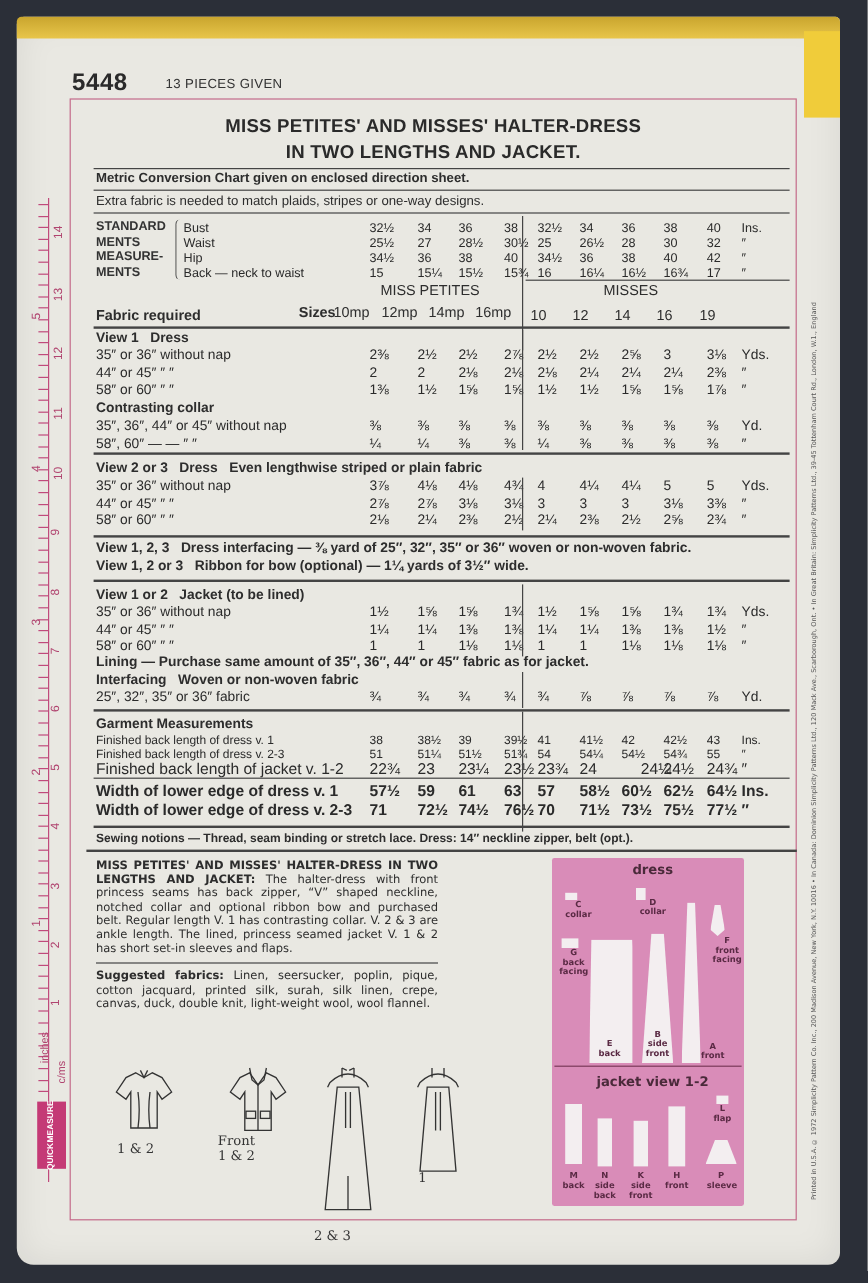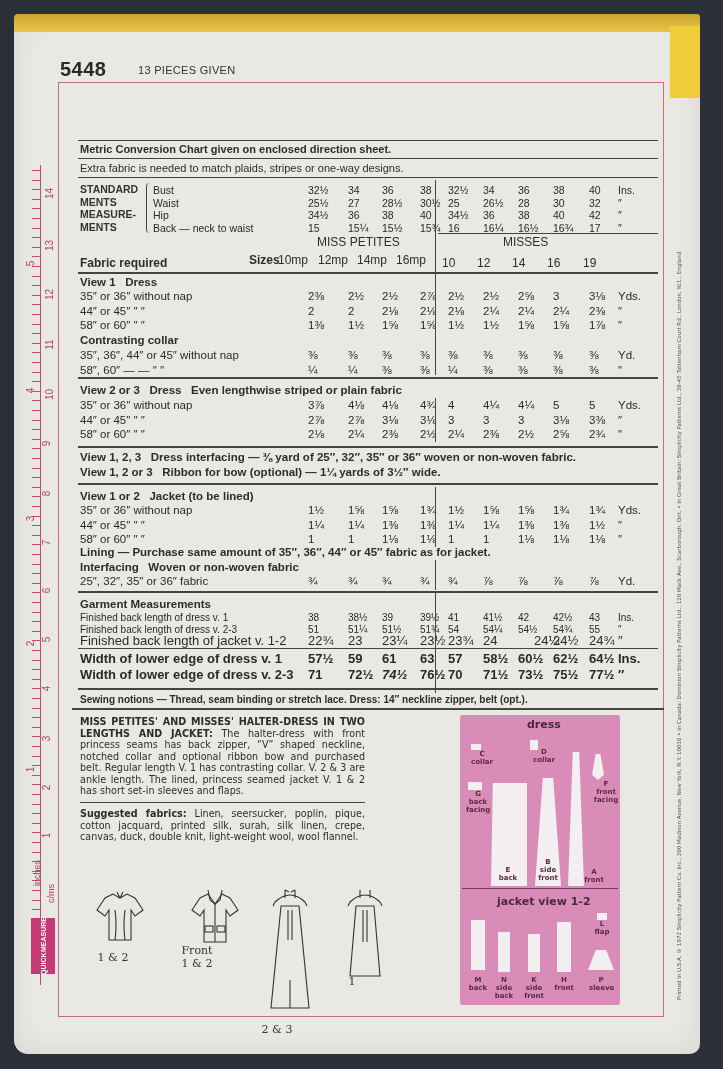--- a/index.html
+++ b/index.html
@@ -89,20 +89,22 @@
 <div class="envelope"></div>
 <div class="yellow-top"></div>
 <div class="yellow-right"></div>
 
 <div class="pattern-number">5448</div>
 <div class="pieces-given">13 PIECES GIVEN</div>
 
 <div class="frame"></div>
 
 <div class="title">
+  <div>MISS PETITES' AND MISSES' HALTER-DRESS</div>
+  <div>IN TWO LENGTHS AND JACKET.</div>
 </div>
 
 <div class="hr" style="left:78px;top:140px;width:580px;"></div>
 <div class="line b" style="left:80px;top:142px;font-size:11px;">Metric Conversion Chart given on enclosed direction sheet.</div>
 <div class="hr" style="left:78px;top:158px;width:580px;"></div>
 <div class="line" style="left:80px;top:161px;font-size:11px;">Extra fabric is needed to match plaids, stripes or one-way designs.</div>
 <div class="hr" style="left:78px;top:177px;width:580px;"></div>
 
 <div class="meas-label" style="top:183px;">
   <div>STANDARD</div>
@@ -413,21 +415,21 @@
       <span class="c" style="left: 403px;">58½</span>
       <span class="c" style="left: 438px;">60½</span>
       <span class="c" style="left: 473px;">62½</span>
       <span class="c" style="left: 509px;">64½</span>
       <span class="c" style="left: 538px;">Ins.</span>
     </div>
     <div class="row" style="top: 668px; font-weight: bold; font-size: 13px;">
       <span class="lab">Width of lower edge of dress v. 2-3</span>
       <span class="c" style="left: 228px;">71</span>
       <span class="c" style="left: 268px;">72½</span>
-      <span class="c" style="left: 302px; font-style: italic;">74½</span>
+      <span class="c" style="left: 302px;">74½</span>
       <span class="c" style="left: 340px;">76½</span>
       <span class="c" style="left: 368px;">70</span>
       <span class="c" style="left: 403px;">71½</span>
       <span class="c" style="left: 438px;">73½</span>
       <span class="c" style="left: 473px;">75½</span>
       <span class="c" style="left: 509px;">77½</span>
       <span class="c" style="left: 538px;">″</span>
     </div>
     <div class="hr thick" style="top: 688px; left: 78px; width: 580px;"></div>
     <div class="line b" style="top: 693px; left: 80px; font-size: 10px;">Sewing notions — Thread, seam binding or stretch lace. Dress: 14″ neckline zipper, belt (opt.).</div>

